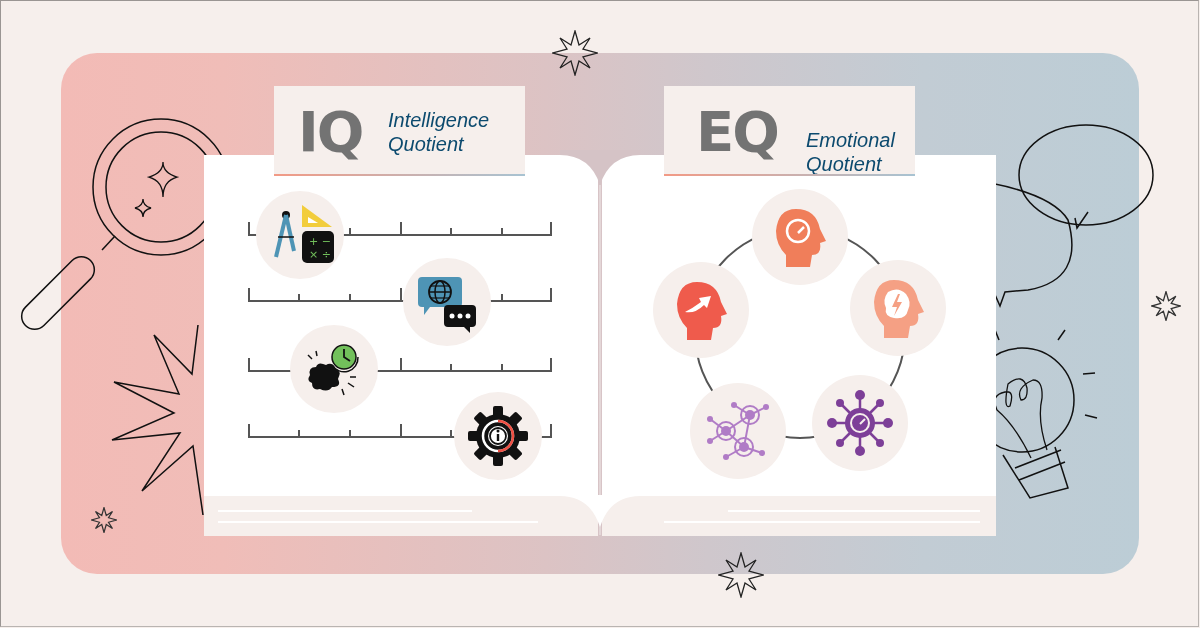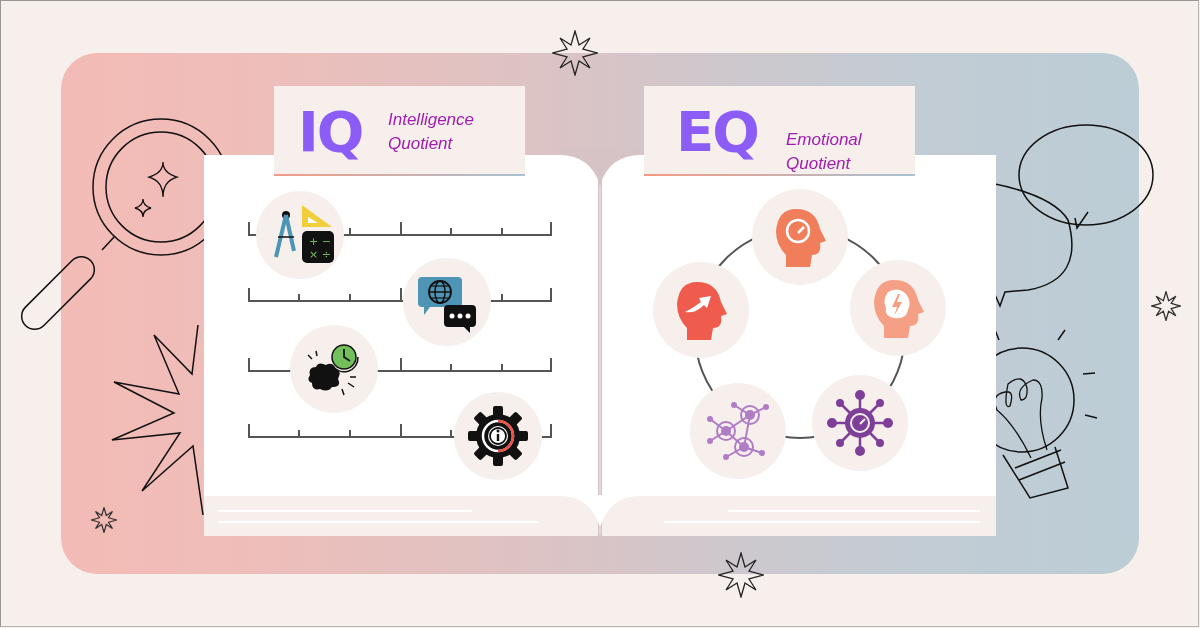--- a/index.html
+++ b/index.html
@@ -10,25 +10,25 @@
   .page{position:absolute;background:#ffffff;}
   .page-left{left:204px;top:155px;width:394px;height:380px;}
   .page-right{left:602px;top:155px;width:394px;height:380px;}
   .page-foot{position:absolute;background:#f6efec;}
   .foot-left{left:204px;top:496px;width:394px;height:40px;}
   .foot-right{left:602px;top:496px;width:394px;height:40px;}
   .foot-line{position:absolute;height:2px;background:#ffffff;}
   .label-card{position:absolute;background:#f6efec;height:90px;top:86px;}
   .label-card .bar{position:absolute;left:0;right:0;bottom:0;height:2px;background:linear-gradient(90deg,#f29a85,#a8c3d2);}
   .card-iq{left:274px;width:251px;}
-  .card-eq{left:644px;width:271px;}
-  .abbr{position:absolute;top:16px;font-weight:900;font-size:56px;letter-spacing:-2px;color:#8b5cf6;font-family:"DejaVu Sans",sans-serif;line-height:60px;}
+  .card-eq{left:664px;width:251px;}
+  .abbr{position:absolute;top:16px;font-weight:900;font-size:56px;letter-spacing:-2px;color:#737373;font-family:"DejaVu Sans",sans-serif;line-height:60px;}
   .card-iq .abbr{left:24px;}
   .card-eq .abbr{left:32px;}
-  .full{position:absolute;top:22px;font-style:italic;font-size:17px;line-height:24px;color:#a21caf;font-family:"Liberation Sans",sans-serif;}
+  .full{position:absolute;top:22px;font-style:italic;font-size:20px;line-height:24px;color:#0c4a6e;font-family:"Liberation Sans",sans-serif;}
   .card-iq .full{left:114px;}
   .card-eq .full{left:142px;margin-top:20px;}
   .ruler{position:absolute;left:248px;width:304px;height:14px;}
   .ruler .base{position:absolute;left:0;right:0;bottom:0;height:2px;background:#555;}
   .tick{position:absolute;bottom:0;width:2px;background:#555;}
   .icon-circle{position:absolute;width:88px;height:88px;border-radius:50%;background:#f6efec;display:flex;align-items:center;justify-content:center;}
   .eq-circle{position:absolute;width:96px;height:96px;border-radius:50%;background:#f6efec;display:flex;align-items:center;justify-content:center;}
   svg{display:block;}
   .deco{position:absolute;}
 </style>

